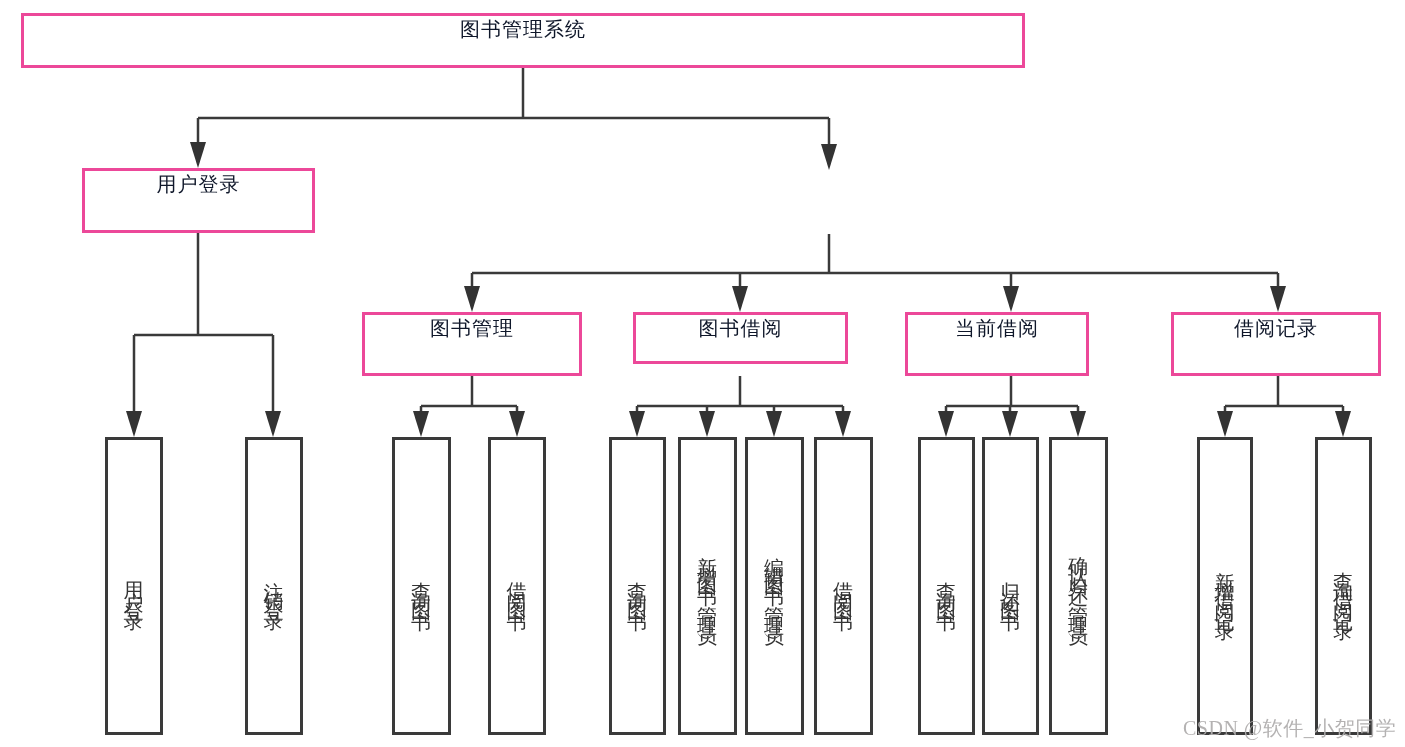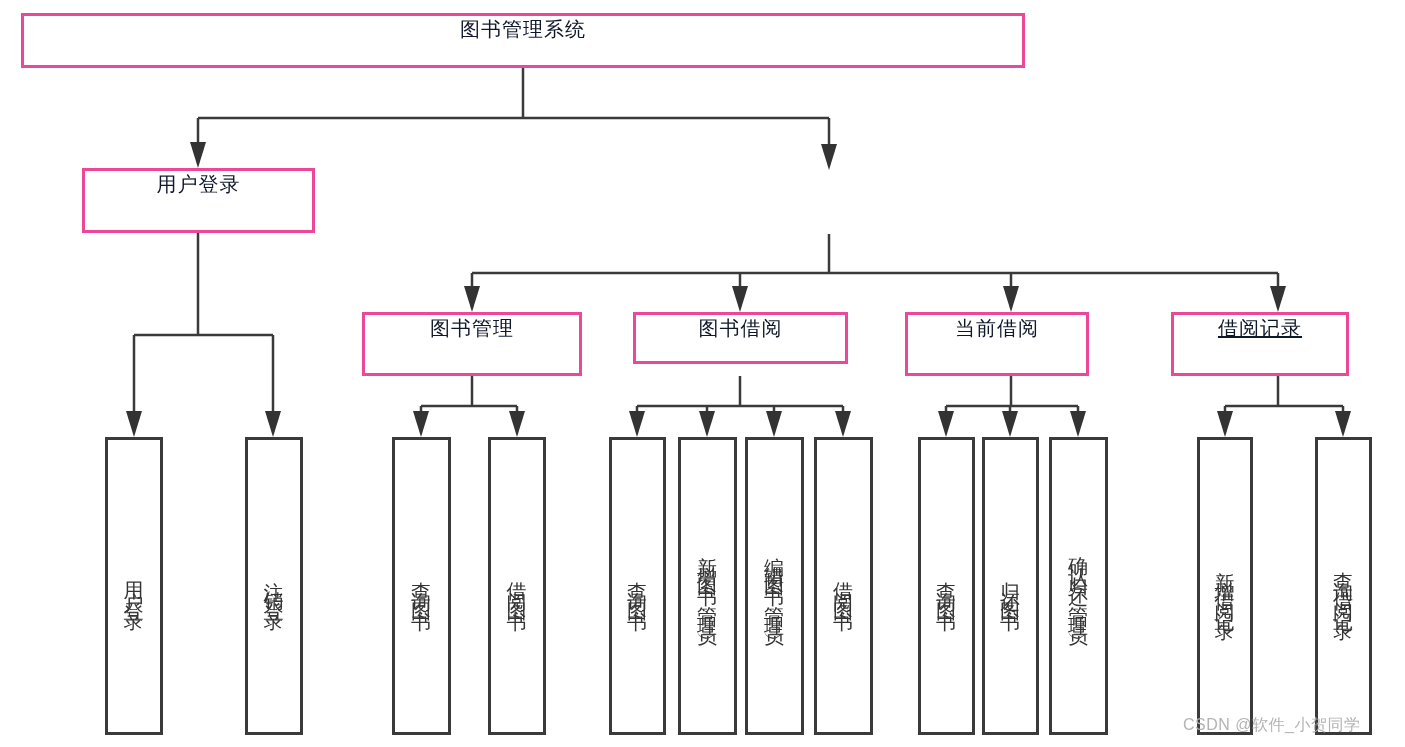--- a/index.html
+++ b/index.html
@@ -17,21 +17,21 @@
     position:absolute;box-sizing:border-box;background:#fff;top:437px;height:298px;
     border:3px solid #3a3a3a;display:flex;align-items:center;justify-content:center;
     z-index:1;
   }
   .vtext{
     writing-mode:vertical-rl;text-orientation:mixed;white-space:nowrap;
     font-size:20px;color:#333;letter-spacing:10px;line-height:1;
   }
   .watermark{
     position:absolute;left:1183px;top:715px;z-index:2;
-    font-size:16px;color:rgba(176,174,174,0.95);letter-spacing:0.5px;white-space:nowrap;
+    font-size:20px;color:rgba(176,174,174,0.95);letter-spacing:0.5px;white-space:nowrap;font-family:Liberation Serif, serif;
   }
 </style>
 </head>
 <body>
 
 <div id="canvas">
 
   <svg id="wires" width="1405" height="747" viewBox="0 0 1405 747">
     <g stroke="#3a3a3a" stroke-width="2.5" fill="none">
 
@@ -108,21 +108,21 @@
 
   <div class="hbox" style="left:362px;top:312px;width:220px;height:64px;">
     <span>图书管理</span>
   </div>
   <div class="hbox" style="left:633px;top:312px;width:215px;height:52px;">
     <span>图书借阅</span>
   </div>
   <div class="hbox" style="left:905px;top:312px;width:184px;height:64px;">
     <span>当前借阅</span>
   </div>
-  <div class="hbox" style="left:1171px;top:312px;width:178px;height:64px;text-decoration:underline;">
+  <div class="hbox" style="left:1171px;top:312px;width:210px;height:64px;">
     <span>借阅记录</span>
   </div>
 
   <div class="vbox" style="left:105px;width:58px;">
     <span class="vtext">用户登录</span>
   </div>
   <div class="vbox" style="left:245px;width:58px;">
     <span class="vtext">注销登录</span>
   </div>
 

